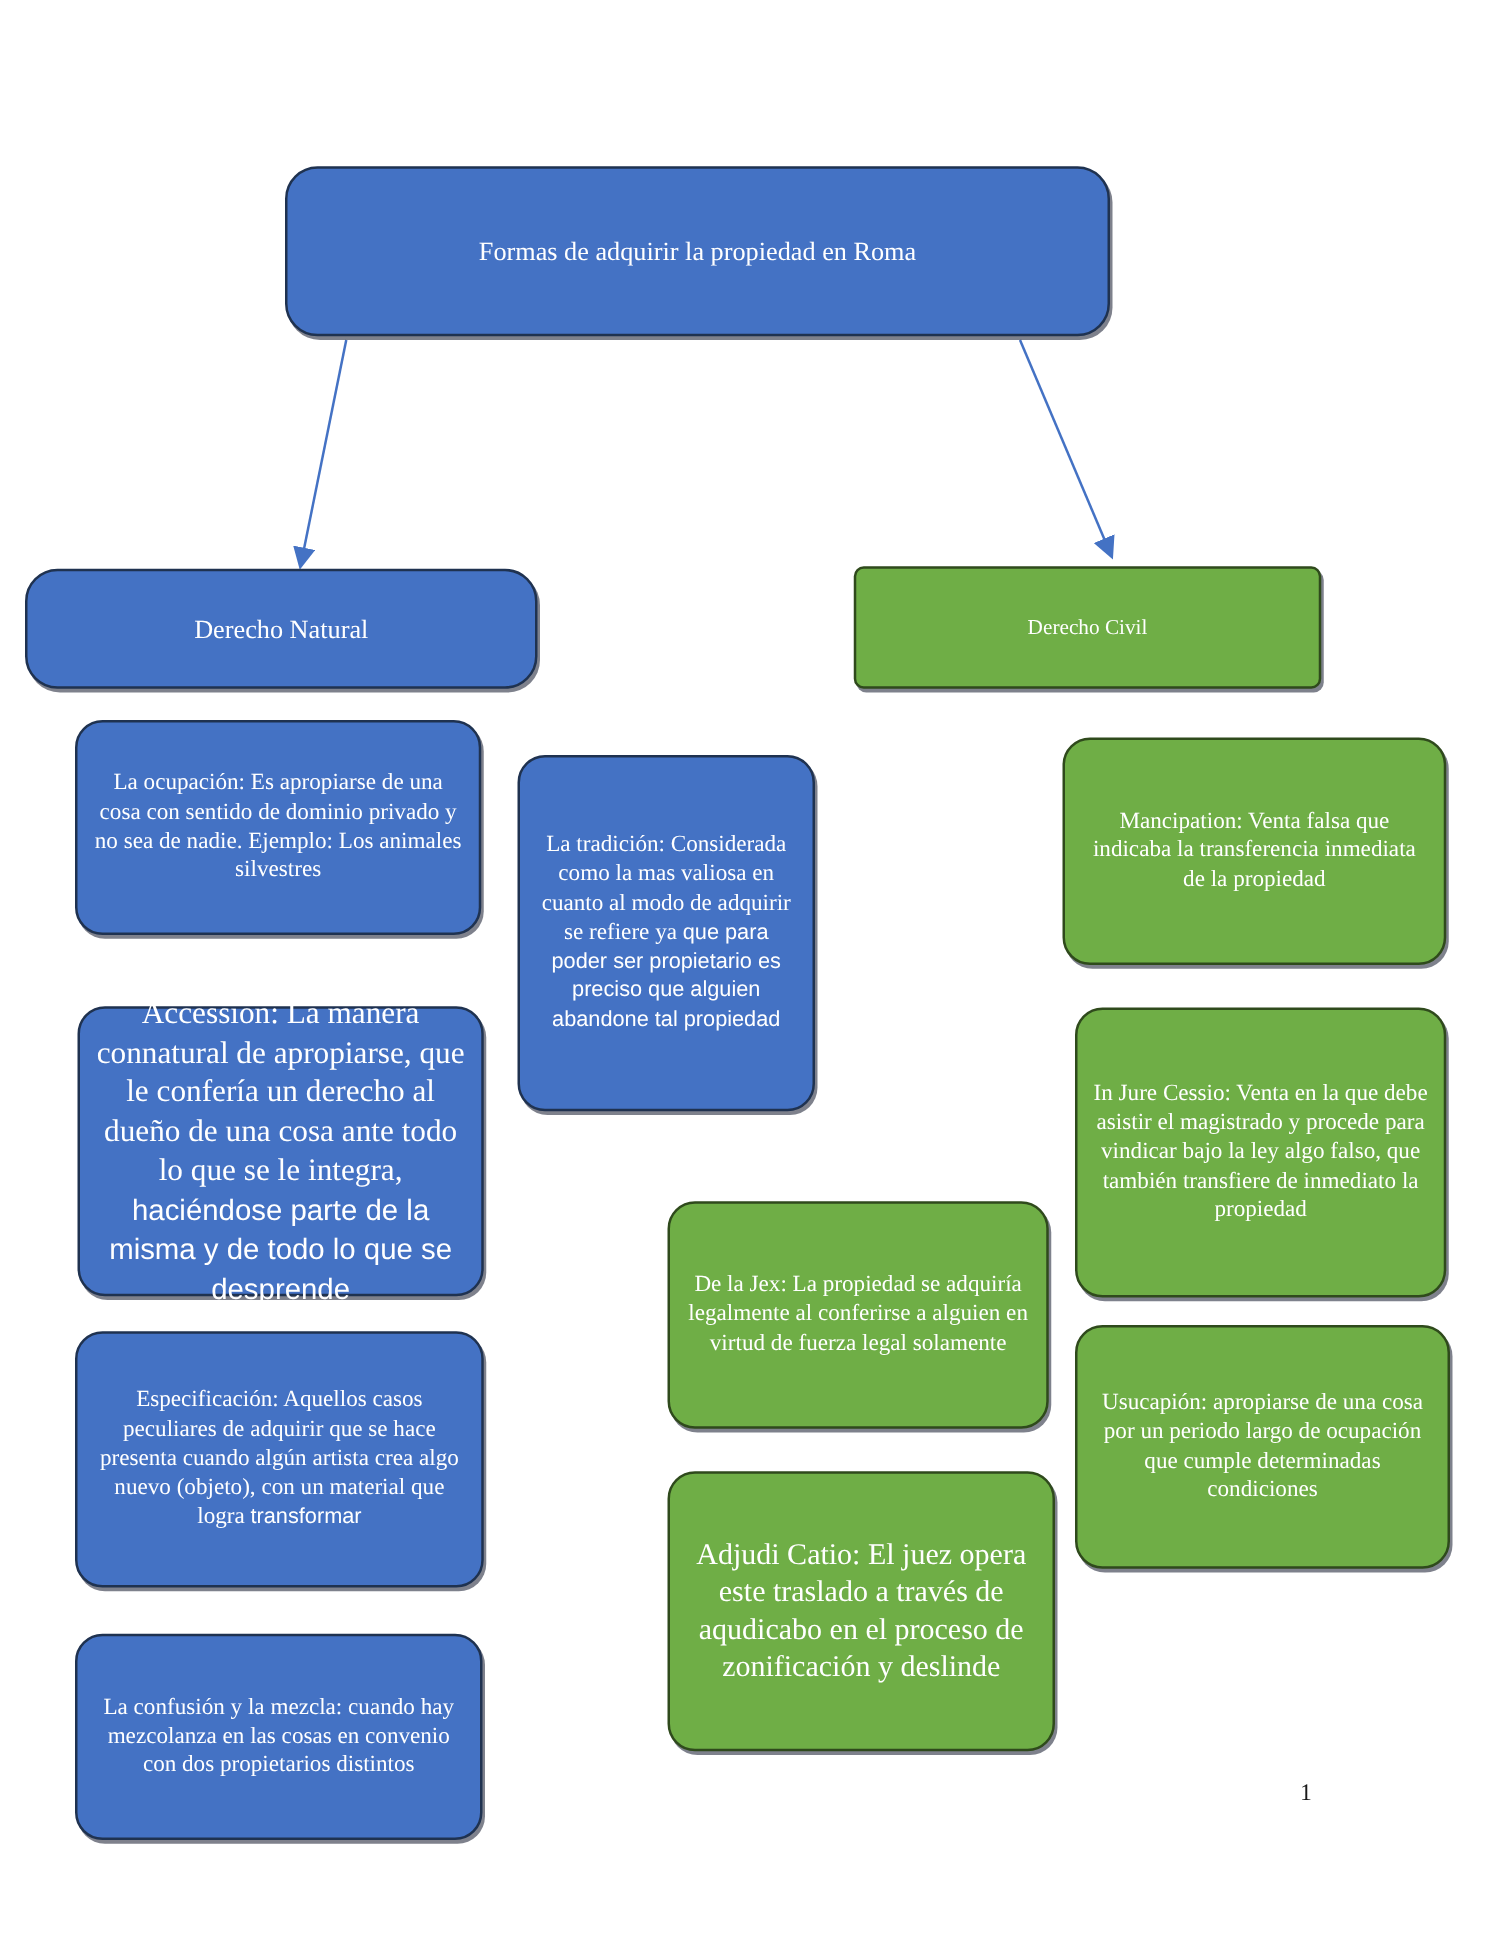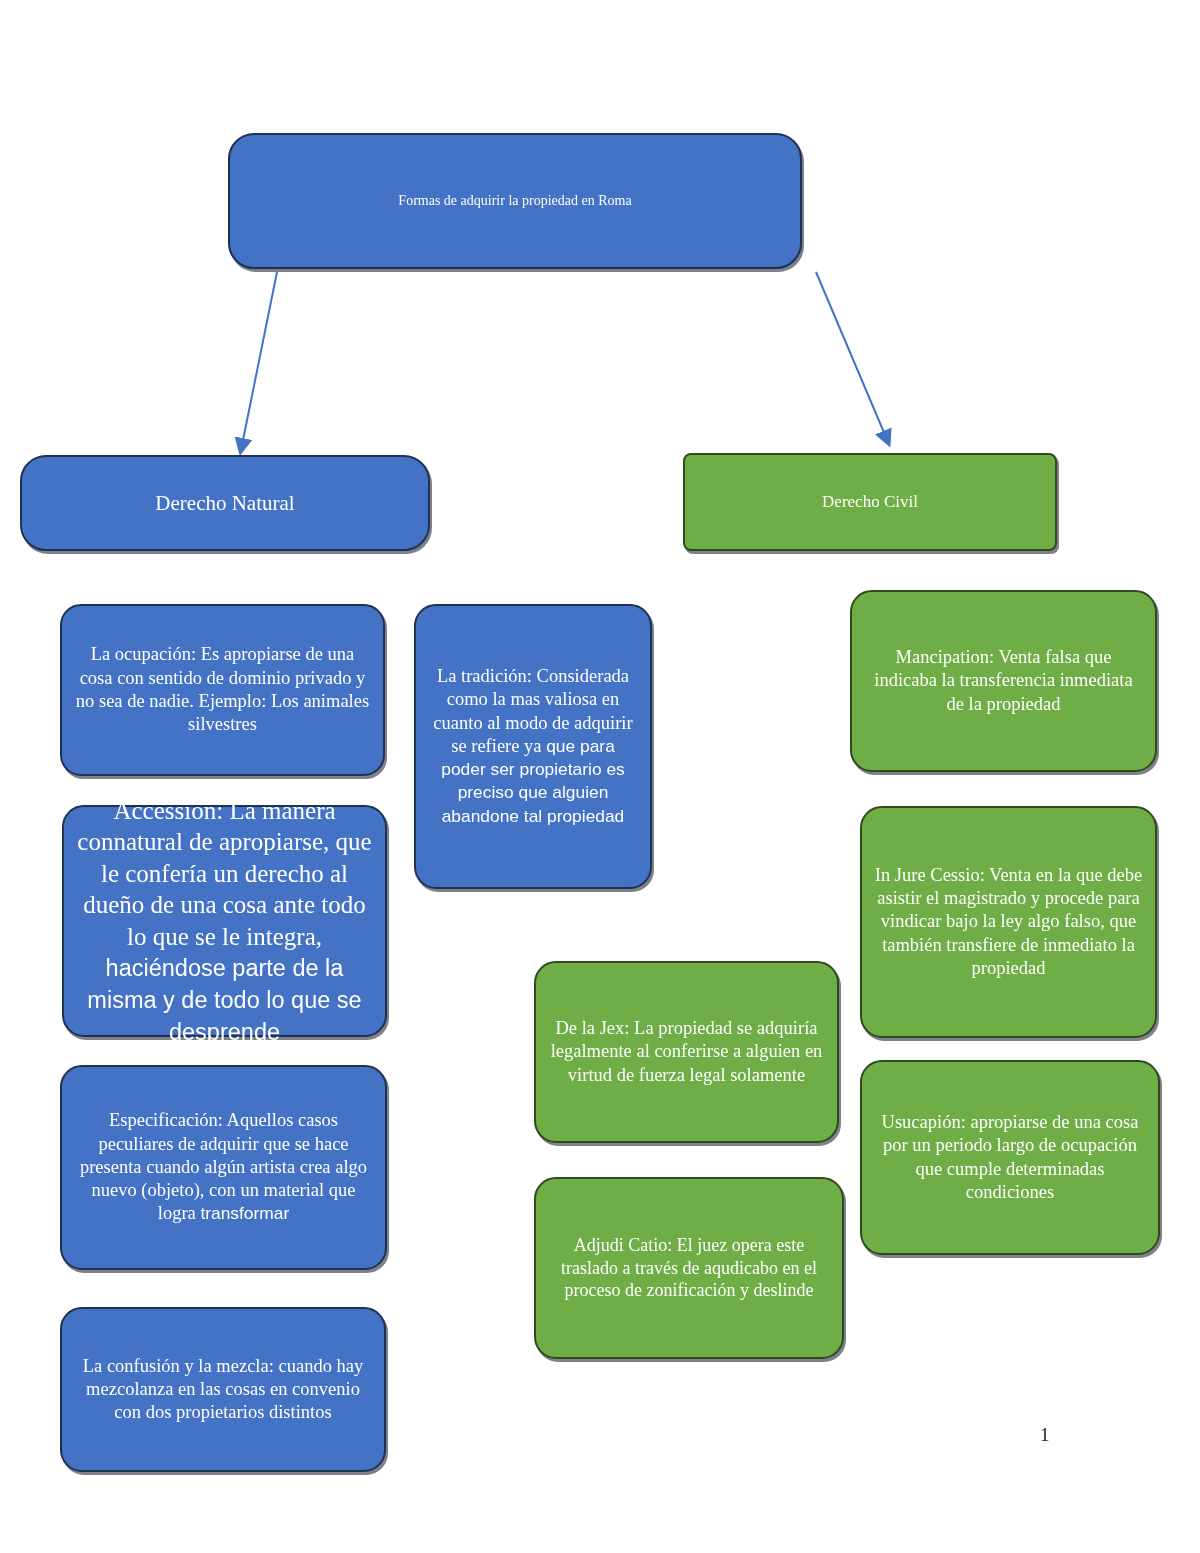--- a/index.html
+++ b/index.html
@@ -39,36 +39,36 @@
     padding: 8px 12px;
     box-shadow: 2px 3px 0 rgba(20,25,45,0.55);
     z-index: 2;
   }
   .node.blue  { background: #4472c4; border-color: #1f3250; }
   .node.green { background: #6fae46; border-color: #2f4a1c; }
 
   .node .txt { display: block; width: 100%; }
 
   
-  .n-title   { left: 228px; top: 133px;  width: 574px; height: 136px; font-size: 14px; border-radius: 26px; }
+  .n-title   { left: 228px; top: 133px;  width: 660px; height: 136px; font-size: 21px; border-radius: 26px; }
   .n-natural { left: 20px;  top: 455px;  width: 410px; height: 96px;  font-size: 21px; border-radius: 26px; }
   .n-civil   { left: 683px; top: 453px;  width: 374px; height: 98px;  font-size: 17px; border-radius: 8px; }
 
   
-  .n-ocupacion     { left: 60px;  top: 604px;  width: 325px; height: 172px; font-size: 18.5px; border-radius: 21px; }
+  .n-ocupacion     { left: 60px;  top: 576px;  width: 325px; height: 172px; font-size: 18.5px; }
   .n-accession     { left: 62px;  top: 805px;  width: 325px; height: 232px; font-size: 25px; }
   .n-especificacion{ left: 60px;  top: 1065px; width: 327px; height: 205px; font-size: 18.5px; justify-content: center; }
   .n-confusion     { left: 60px;  top: 1307px; width: 326px; height: 165px; font-size: 18.5px; }
 
   
   .n-tradicion     { left: 414px; top: 604px;  width: 238px; height: 285px; font-size: 18.5px; }
 
   
   .n-jex           { left: 534px; top: 961px;  width: 305px; height: 182px; font-size: 18.5px; align-items: center; }
-  .n-adjudi        { left: 534px; top: 1177px; width: 310px; height: 182px; font-size: 18px; justify-content: flex-end; }
+  .n-adjudi        { left: 534px; top: 1177px; width: 310px; height: 224px; font-size: 24px; justify-content: flex-end; }
 
   
   .n-mancipation   { left: 850px; top: 590px;  width: 307px; height: 182px; font-size: 18.5px; }
   .n-injure        { left: 860px; top: 806px;  width: 297px; height: 232px; font-size: 18.5px; }
   .n-usucapion     { left: 860px; top: 1060px; width: 300px; height: 195px; font-size: 18.5px; }
 
   
   .sans { font-family: "Liberation Sans", sans-serif; font-size: 0.94em; }
 
   .page-number {

